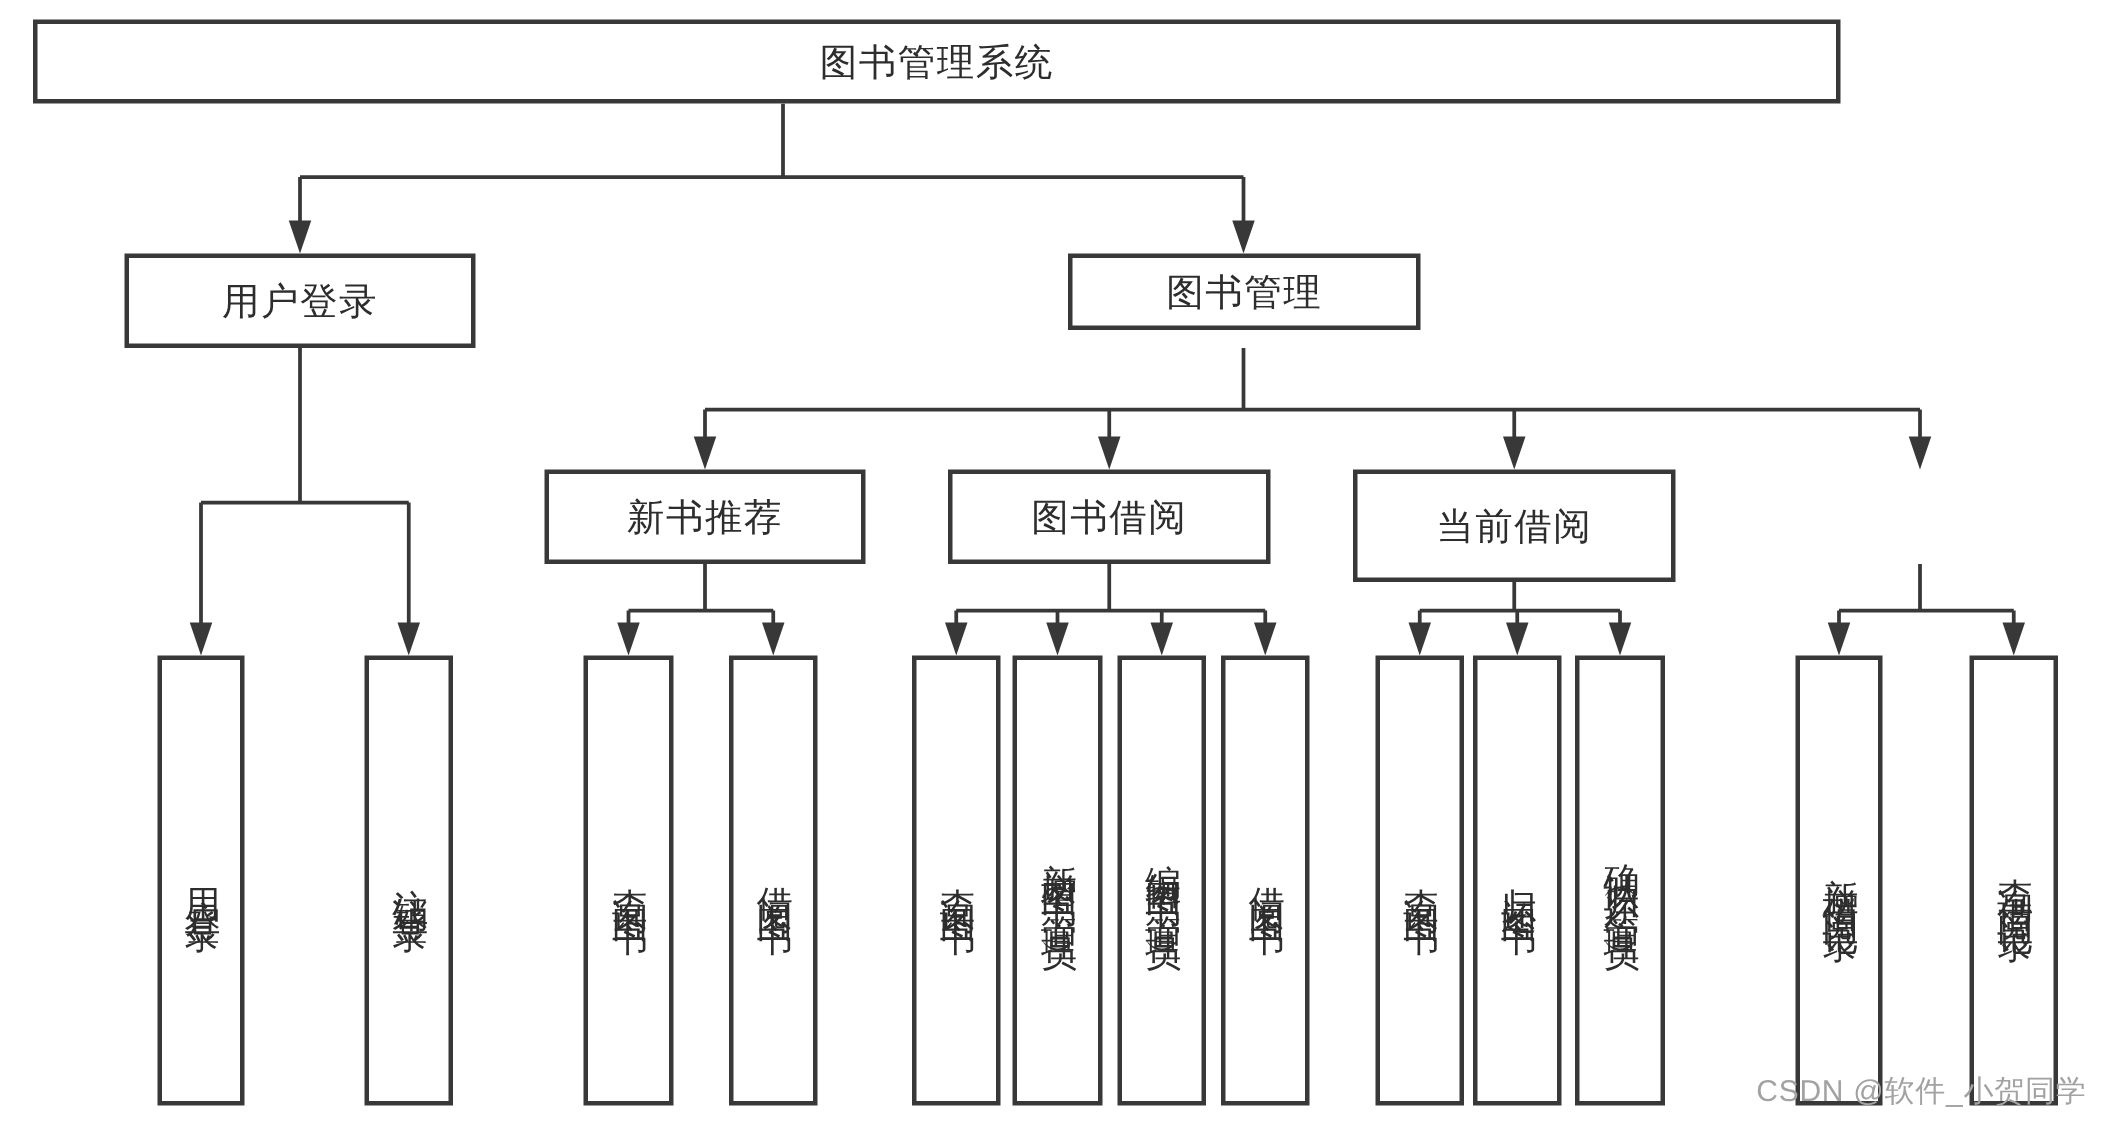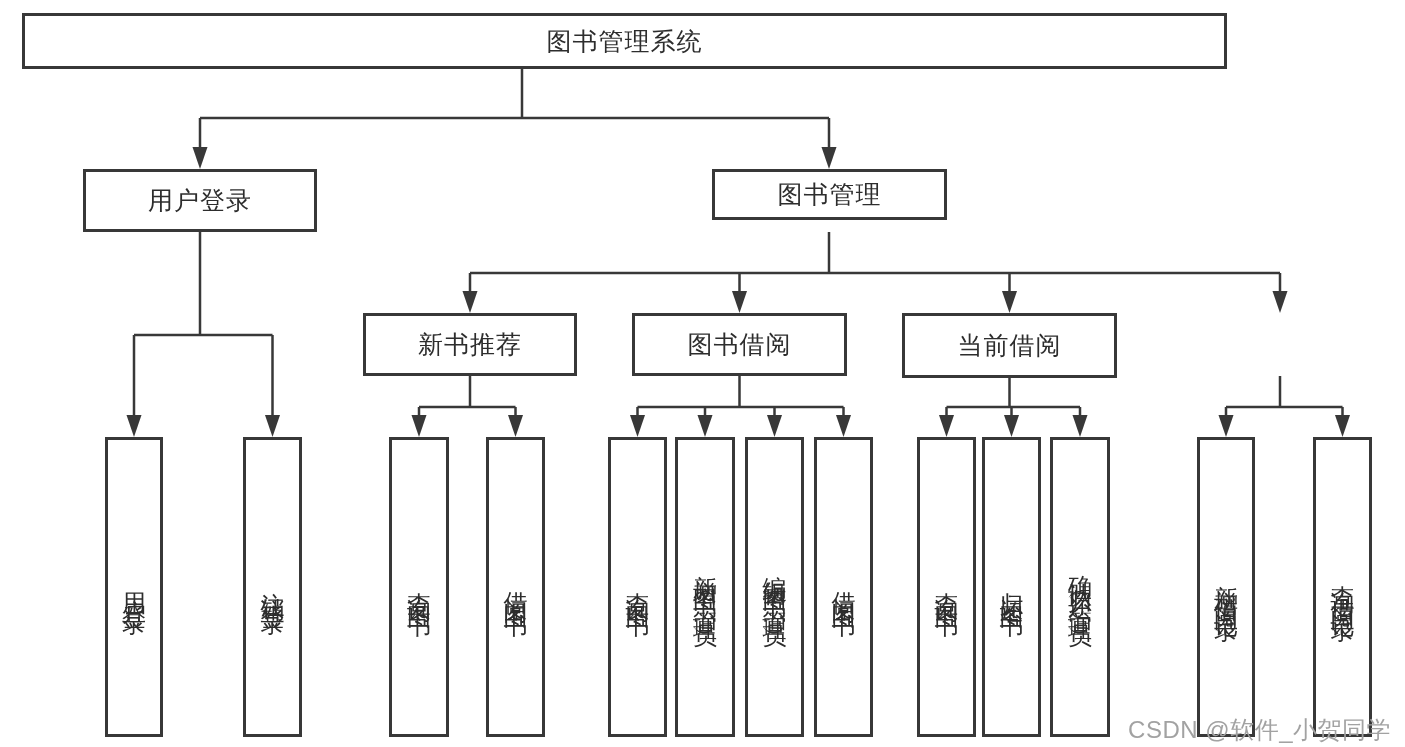--- a/index.html
+++ b/index.html
@@ -37,21 +37,21 @@
     text-orientation: mixed;
     letter-spacing: 7px;
     line-height: 1;
     white-space: nowrap;
   }
   .watermark {
     position: absolute;
     right: 14px;
     top: 714px;
     z-index: 3;
-    font-size: 24px;
+    font-size: 20px;
     color: #a2a2a2;
     letter-spacing: 0.5px;
     white-space: nowrap;
   }
 </style>
 </head>
 <body>
 
 <div class="canvas">
 
@@ -112,21 +112,21 @@
   <div class="node hbox" style="left:712px; top:169px; width:235px; height:51px;">
     <span>图书管理</span>
   </div>
 
   <div class="node hbox" style="left:363px; top:313px; width:214px; height:63px;">
     <span>新书推荐</span>
   </div>
   <div class="node hbox" style="left:632px; top:313px; width:215px; height:63px;">
     <span>图书借阅</span>
   </div>
-  <div class="node hbox" style="left:902px; top:313px; width:215px; height:65px;">
+  <div class="node hbox" style="left:902px; top:313px; width:215px; height:75px;">
     <span>当前借阅</span>
   </div>
 
   <div class="node vbox" style="left:105px; width:58px;">
     <span>用户登录</span>
   </div>
   <div class="node vbox" style="left:243px; width:59px;">
     <span>注销登录</span>
   </div>
 

